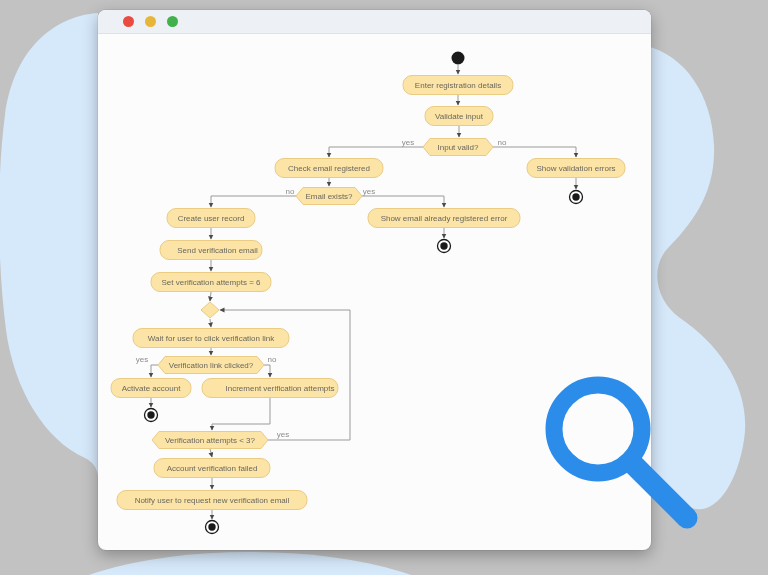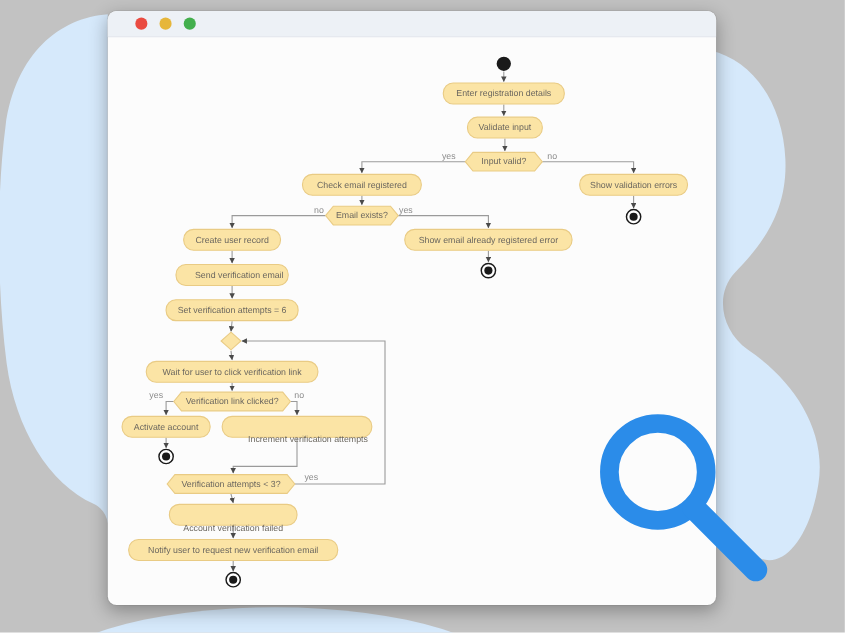--- a/index.html
+++ b/index.html
@@ -116,23 +116,23 @@
           <div class="node-label" style="left: 231px; top: 134px; color: rgb(107, 103, 95);">Check email registered</div>
           <div class="node-label" style="left: 478px; top: 134px; color: rgb(107, 103, 95);">Show validation errors</div>
           <div class="node-label" style="left: 231px; top: 162px; color: rgb(107, 103, 95);">Email exists?</div>
           <div class="node-label" style="left: 113px; top: 184px; color: rgb(107, 103, 95);">Create user record</div>
           <div class="node-label" style="left: 346px; top: 184px; color: rgb(107, 103, 95);">Show email already registered error</div>
           <div class="node-label" style="left: 113px; top: 216px; color: rgb(107, 103, 95); padding-left: 13px;">Send verification email</div>
           <div class="node-label" style="left: 113px; top: 248px; color: rgb(107, 103, 95);">Set verification attempts = 6</div>
           <div class="node-label" style="left: 113px; top: 304px; color: rgb(107, 103, 95);">Wait for user to click verification link</div>
           <div class="node-label" style="left: 113px; top: 331px; color: rgb(107, 103, 95);">Verification link clicked?</div>
           <div class="node-label" style="left: 53px; top: 354px; color: rgb(107, 103, 95);">Activate account</div>
-          <div class="node-label" style="left: 172px; top: 365px; color: rgb(107, 103, 95); padding-left: 20px;">Increment verification attempts</div>
+          <div class="node-label" style="left: 172px; top: 354px; color: rgb(107, 103, 95); padding-left: 20px;">Increment verification attempts</div>
           <div class="node-label" style="left: 112px; top: 406px; color: rgb(107, 103, 95);">Verification attempts &lt; 3?</div>
-          <div class="node-label" style="left: 114px; top: 446px; color: rgb(107, 103, 95); text-align: center;">Account verification failed</div>
+          <div class="node-label" style="left: 114px; top: 434px; color: rgb(107, 103, 95); text-align: center;">Account verification failed</div>
           <div class="node-label" style="left: 114px; top: 466px; color: rgb(107, 103, 95);">Notify user to request new verification email</div>
         </div>
     </div>
   </div>
 
   <svg class="magnifier">
     <circle cx="598" cy="429" r="44" fill="none" stroke-width="17" stroke="#2b8ce9"></circle>
     <line x1="631" y1="462" x2="687" y2="518" stroke-width="21" stroke-linecap="round" stroke="#2b8ce9"></line>
   </svg>
 

